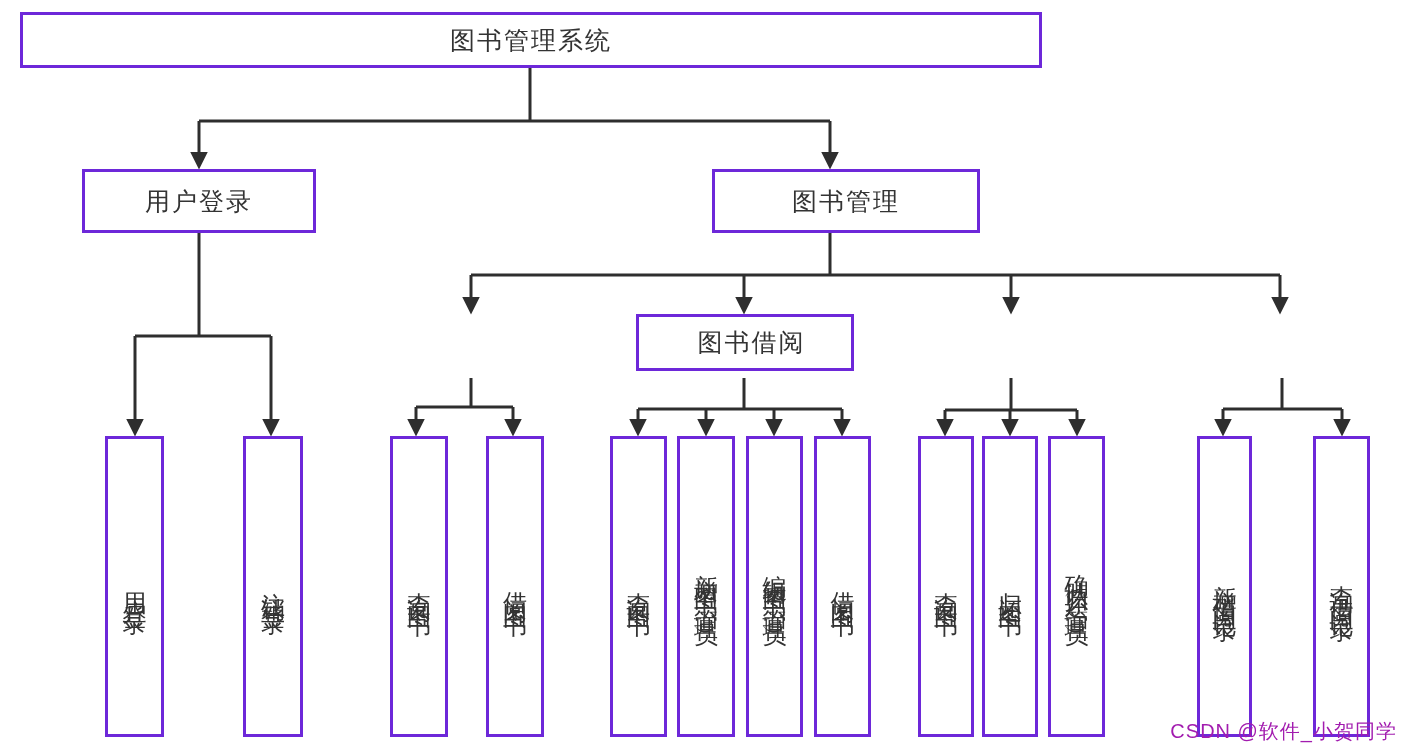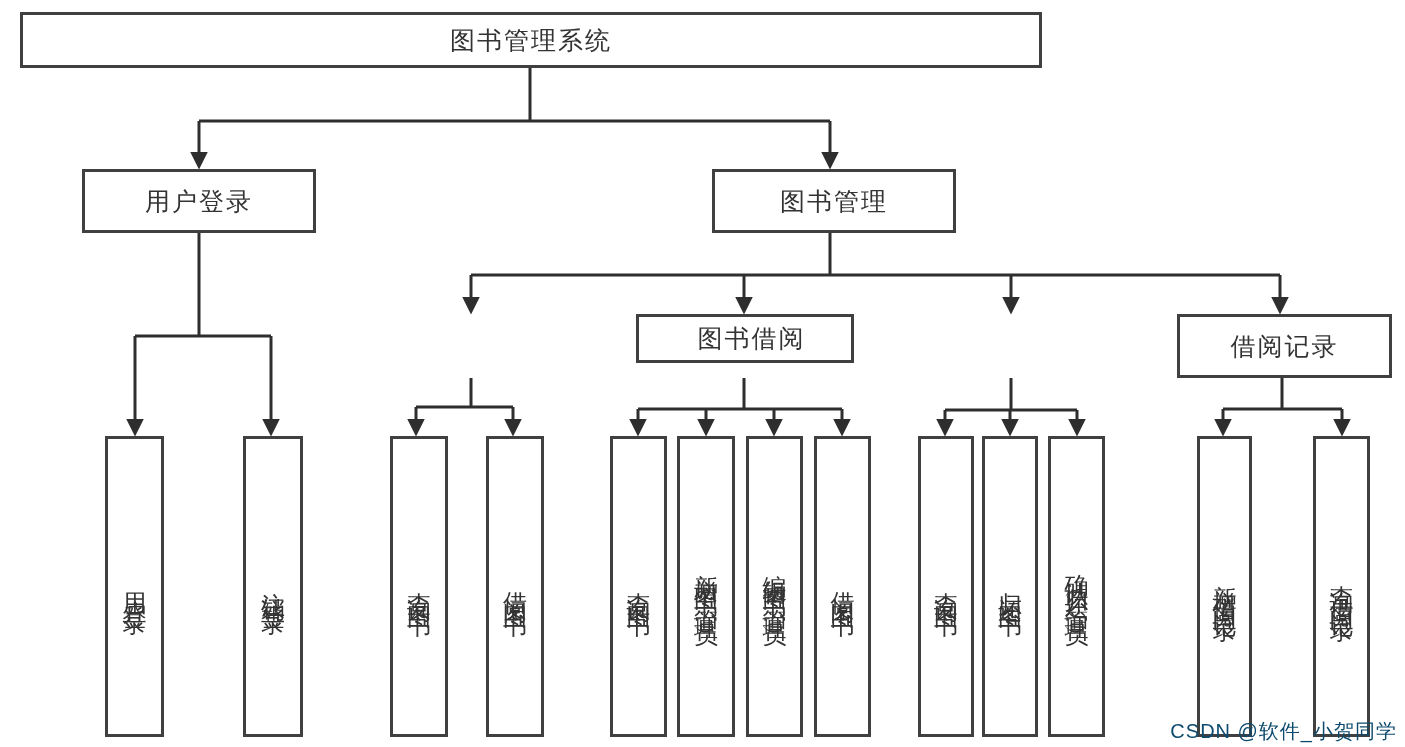--- a/index.html
+++ b/index.html
@@ -14,21 +14,21 @@
   }
   svg.connectors {
     position: absolute;
     left: 0; top: 0;
     width: 1405px; height: 747px;
     display: block;
   }
   .node {
     position: absolute;
     background: #ffffff;
-    border: 3px solid #404040;
+    border: 3px solid #6d28d9;
     display: flex;
     align-items: center;
     justify-content: center;
     color: #333333;
   }
   .hnode .label {
     font-size: 25px;
     letter-spacing: 2px;
     white-space: nowrap;
   }
@@ -38,21 +38,21 @@
     font-size: 24px;
     line-height: 1;
     letter-spacing: 7px;
     white-space: nowrap;
   }
   .watermark {
     position: absolute;
     right: 8px;
     bottom: 2px;
     font-size: 20px;
-    color: #0c4a6e;
+    color: #a21caf;
     letter-spacing: 1px;
     white-space: nowrap;
   }
   .wire { stroke: #2e2e2e; stroke-width: 3; fill: none; }
 </style>
 </head>
 <body>
 
 <div class="canvas">
 
@@ -101,29 +101,26 @@
     </g>
   </svg>
 
   <div class="node hnode" style="left:20px; top:12px; width:1022px; height:56px;">
     <span class="label">图书管理系统</span>
   </div>
 
   <div class="node hnode" style="left:82px; top:169px; width:234px; height:64px;">
     <span class="label">用户登录</span>
   </div>
-  <div class="node hnode" style="left:712px; top:169px; width:244px; height:64px;">
+  <div class="node hnode" style="left:712px; top:169px; width:268px; height:64px;">
     <span class="label">图书管理</span>
   </div>
 
-  <div class="node hnode" style="left:636px; top:314px; width:218px; height:49px;padding-left:13px;">
+  <div class="node hnode" style="left:636px; top:314px; width:218px; height:57px;padding-left:13px;">
     <span class="label">图书借阅</span>
-  </div>
-  <div class="node hnode" style="left:1177px; top:314px; width:215px; height:64px;">
-    <span class="label">借阅记录</span>
   </div>
 
   <div class="node vnode" style="left:105px; top:436px; width:59px; height:301px;">
     <span class="label">用户登录</span>
   </div>
   <div class="node vnode" style="left:243px; top:436px; width:60px; height:301px;">
     <span class="label">注销登录</span>
   </div>
 
   <div class="node vnode" style="left:390px; top:436px; width:58px; height:301px;">

